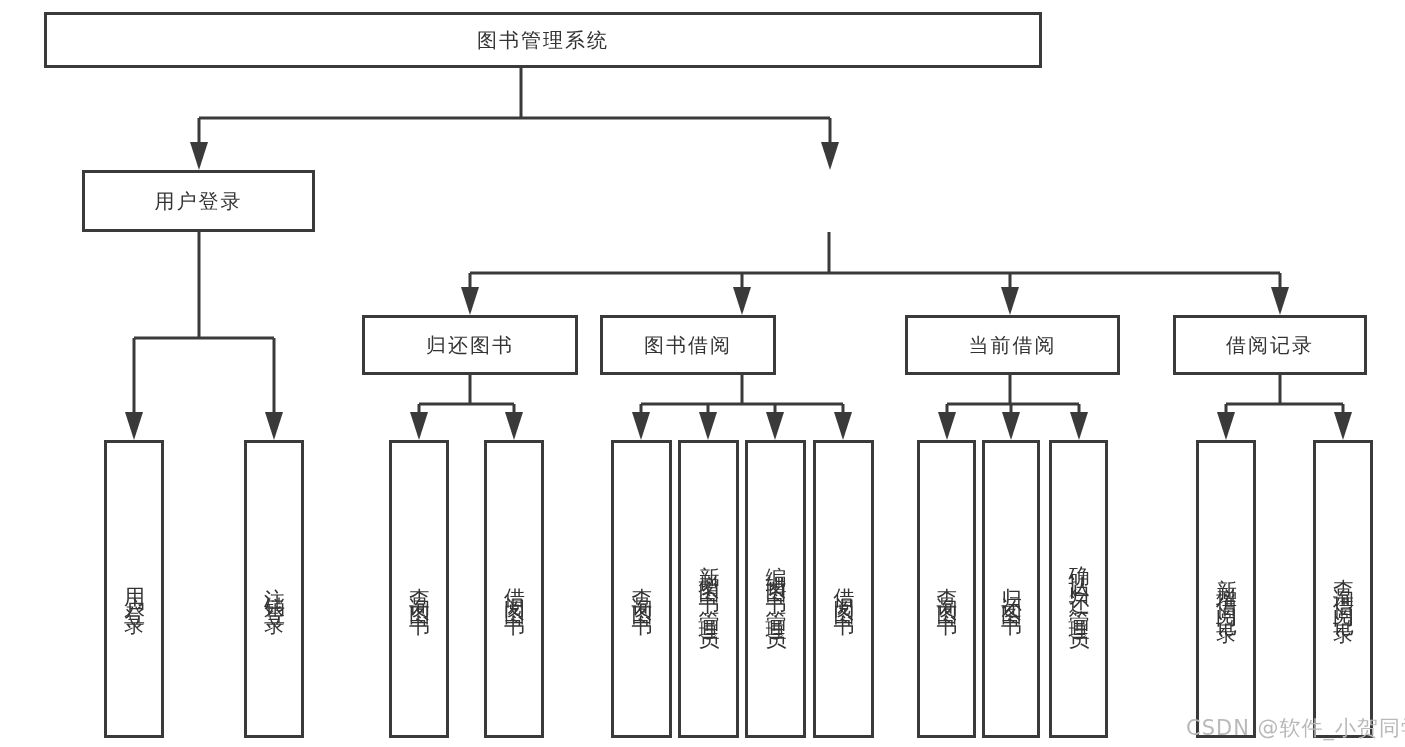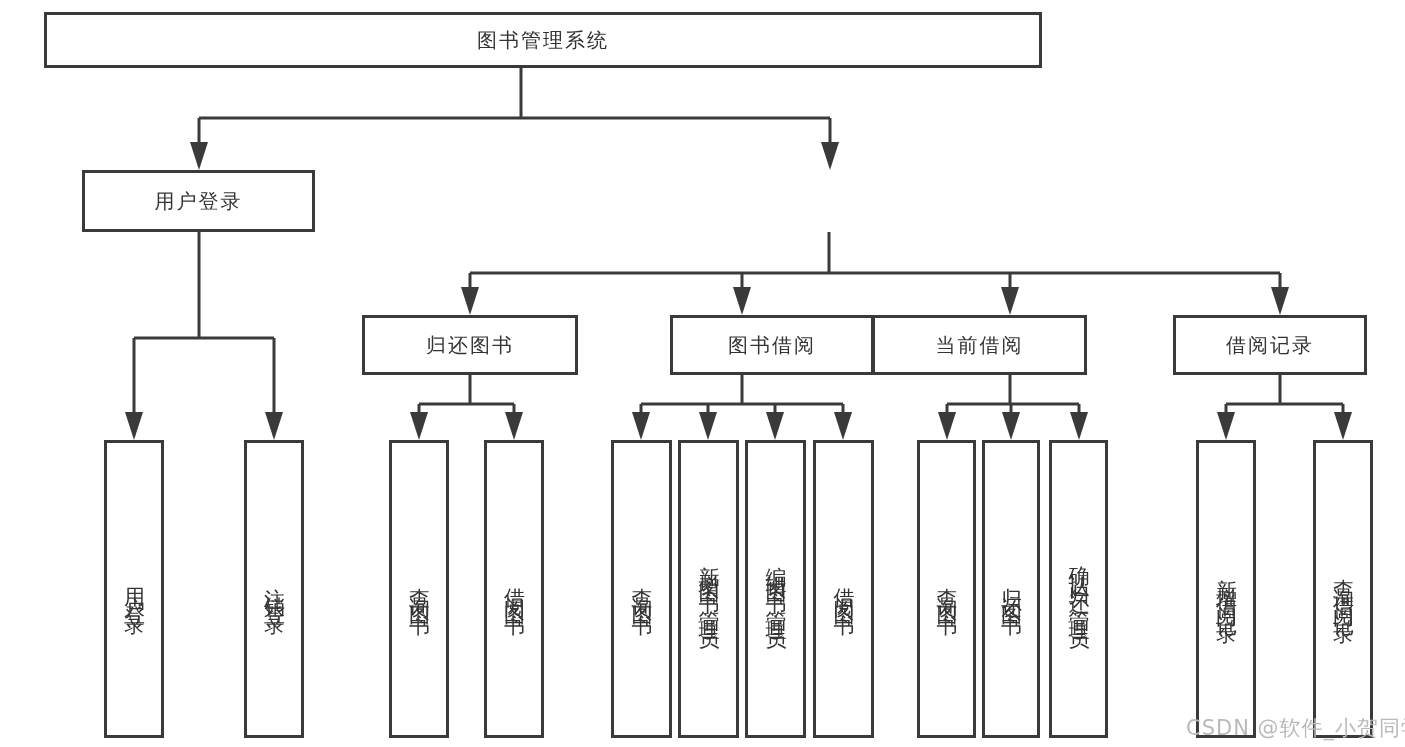--- a/index.html
+++ b/index.html
@@ -92,22 +92,22 @@
       <polygon points="1217,412 1235,412 1226,440"></polygon>
       <polygon points="1334,412 1352,412 1343,440"></polygon>
     </g>
   </svg>
 
   <div class="node" style="left:22px; top:12px; width:998px; height:56px;margin-left:22px;">图书管理系统</div>
 
   <div class="node lvl2" style="left:82px; width:233px;">用户登录</div>
 
   <div class="node lvl3" style="left:362px; width:216px;">归还图书</div>
-  <div class="node lvl3" style="left:670px; width:204px;">图书借阅</div>
-  <div class="node lvl3" style="left:872px; width:215px;">当前借阅</div>
+  <div class="node lvl3" style="left:600px; width:176px;">图书借阅</div>
+  <div class="node lvl3" style="left:905px; width:215px;">当前借阅</div>
   <div class="node lvl3" style="left:1173px; width:194px;">借阅记录</div>
 
   <div class="node leaf" style="left:104px; width:60px;">用户登录</div>
   <div class="node leaf" style="left:244px; width:60px;">注销登录</div>
 
   <div class="node leaf" style="left:389px; width:60px;">查询图书</div>
   <div class="node leaf" style="left:484px; width:60px;">借阅图书</div>
 
   <div class="node leaf" style="left:611px; width:61px;">查询图书</div>
   <div class="node leaf" style="left:678px; width:61px;">新增图书（管理员）</div>

